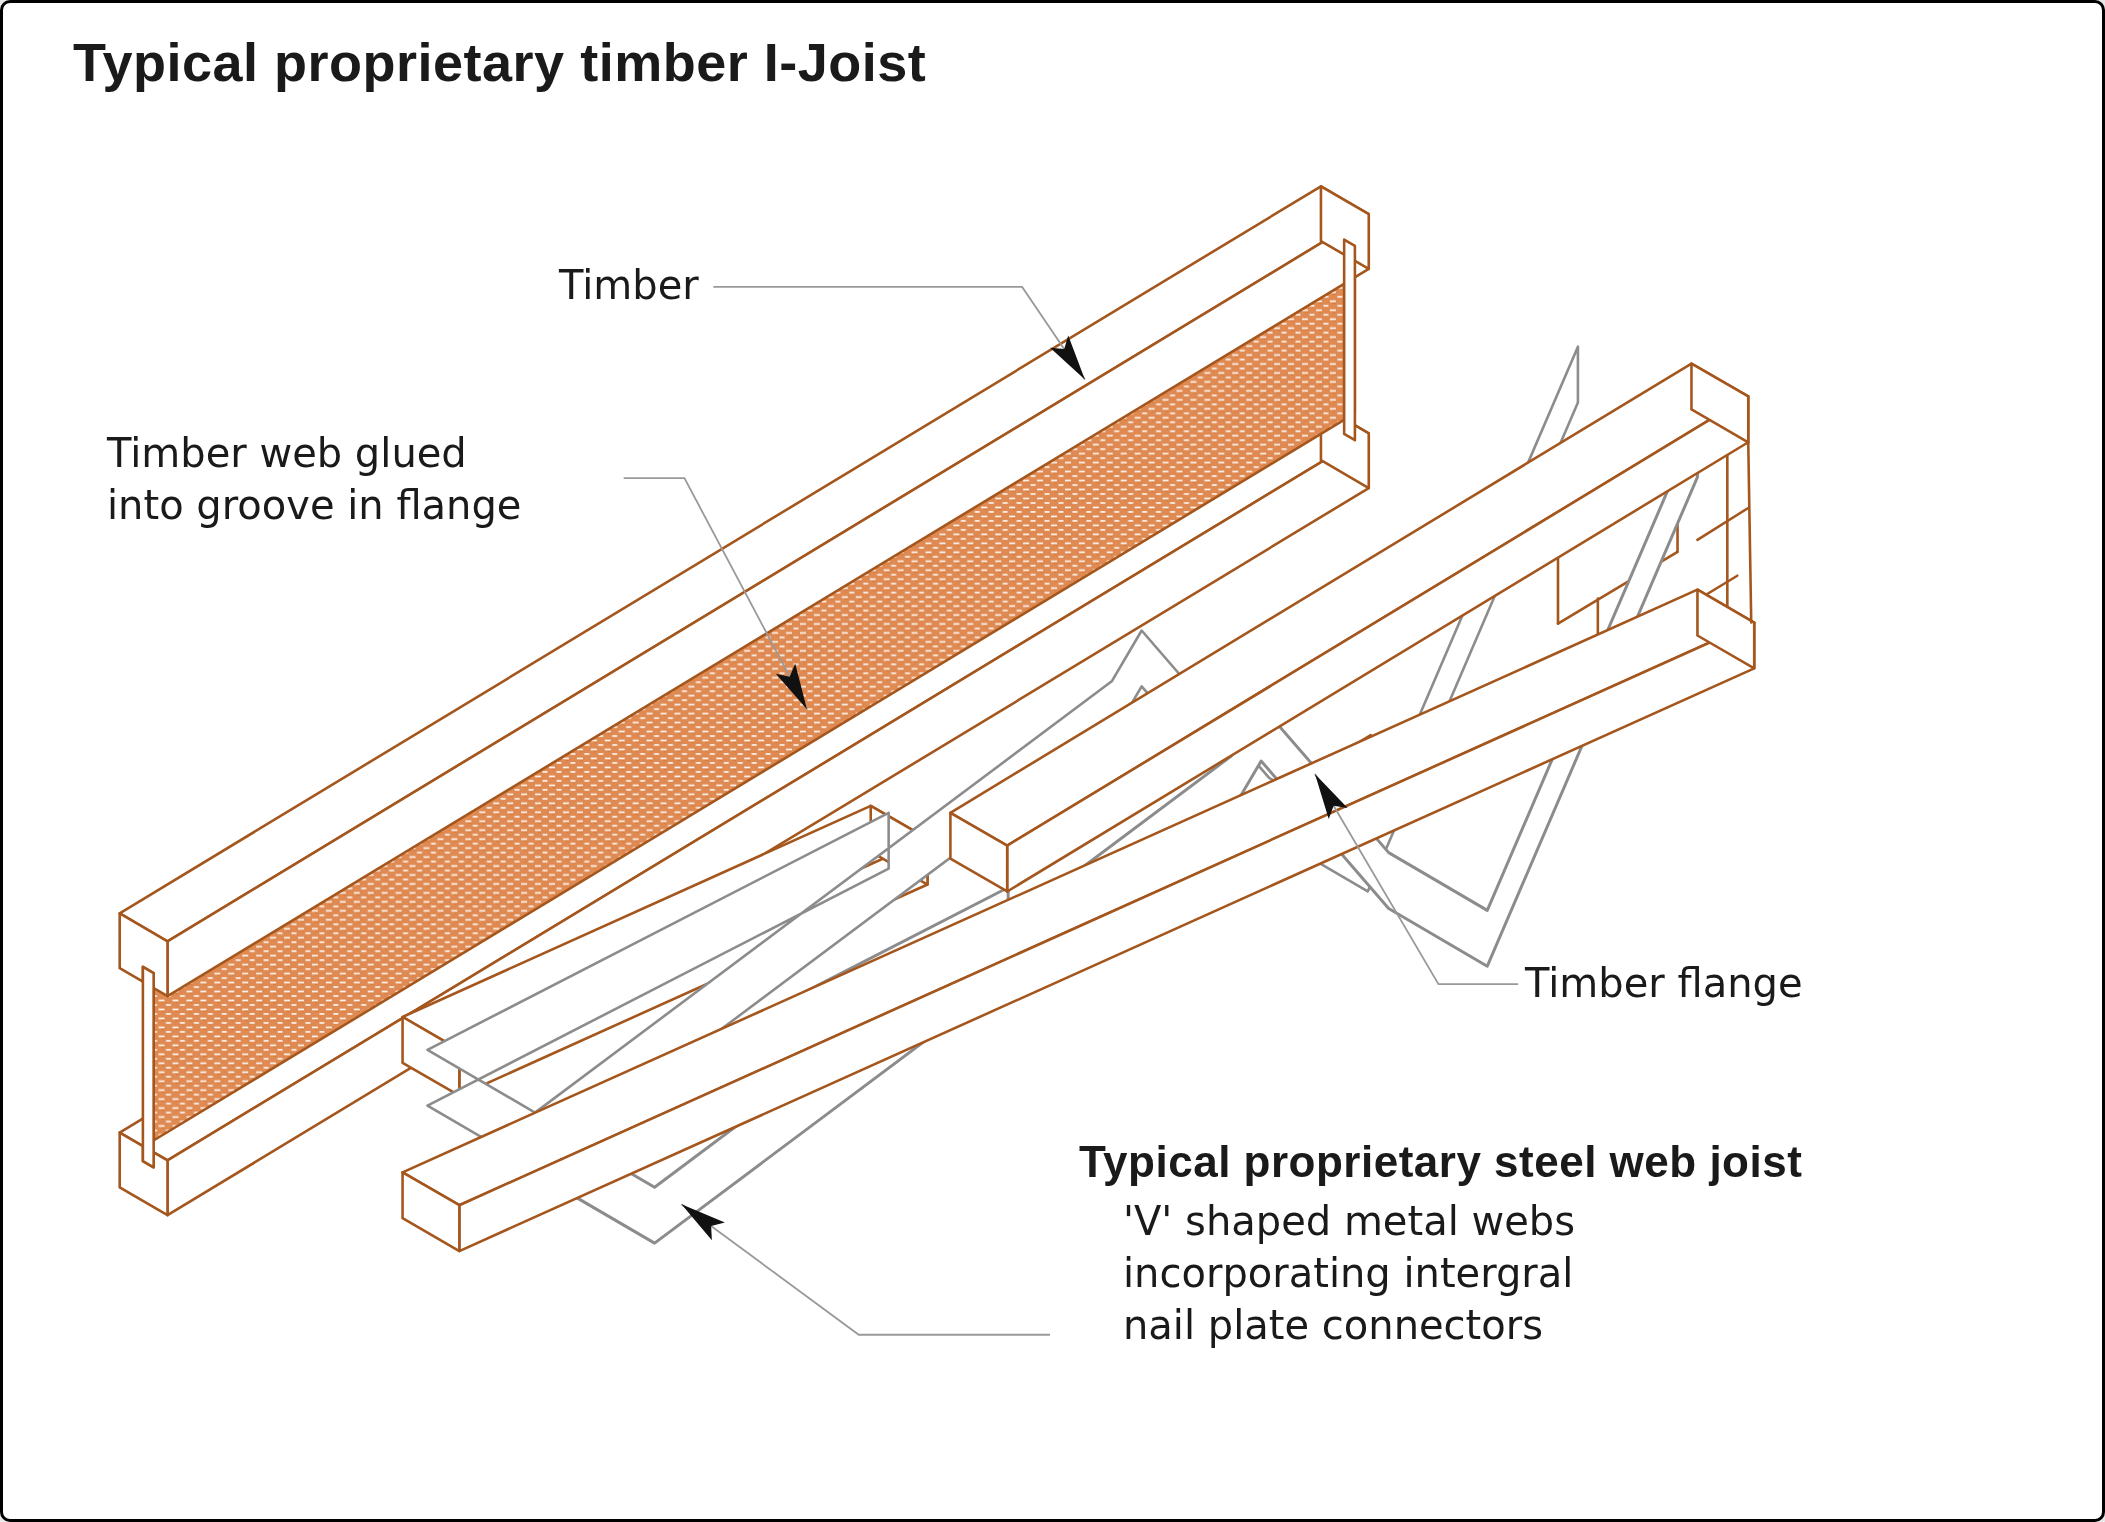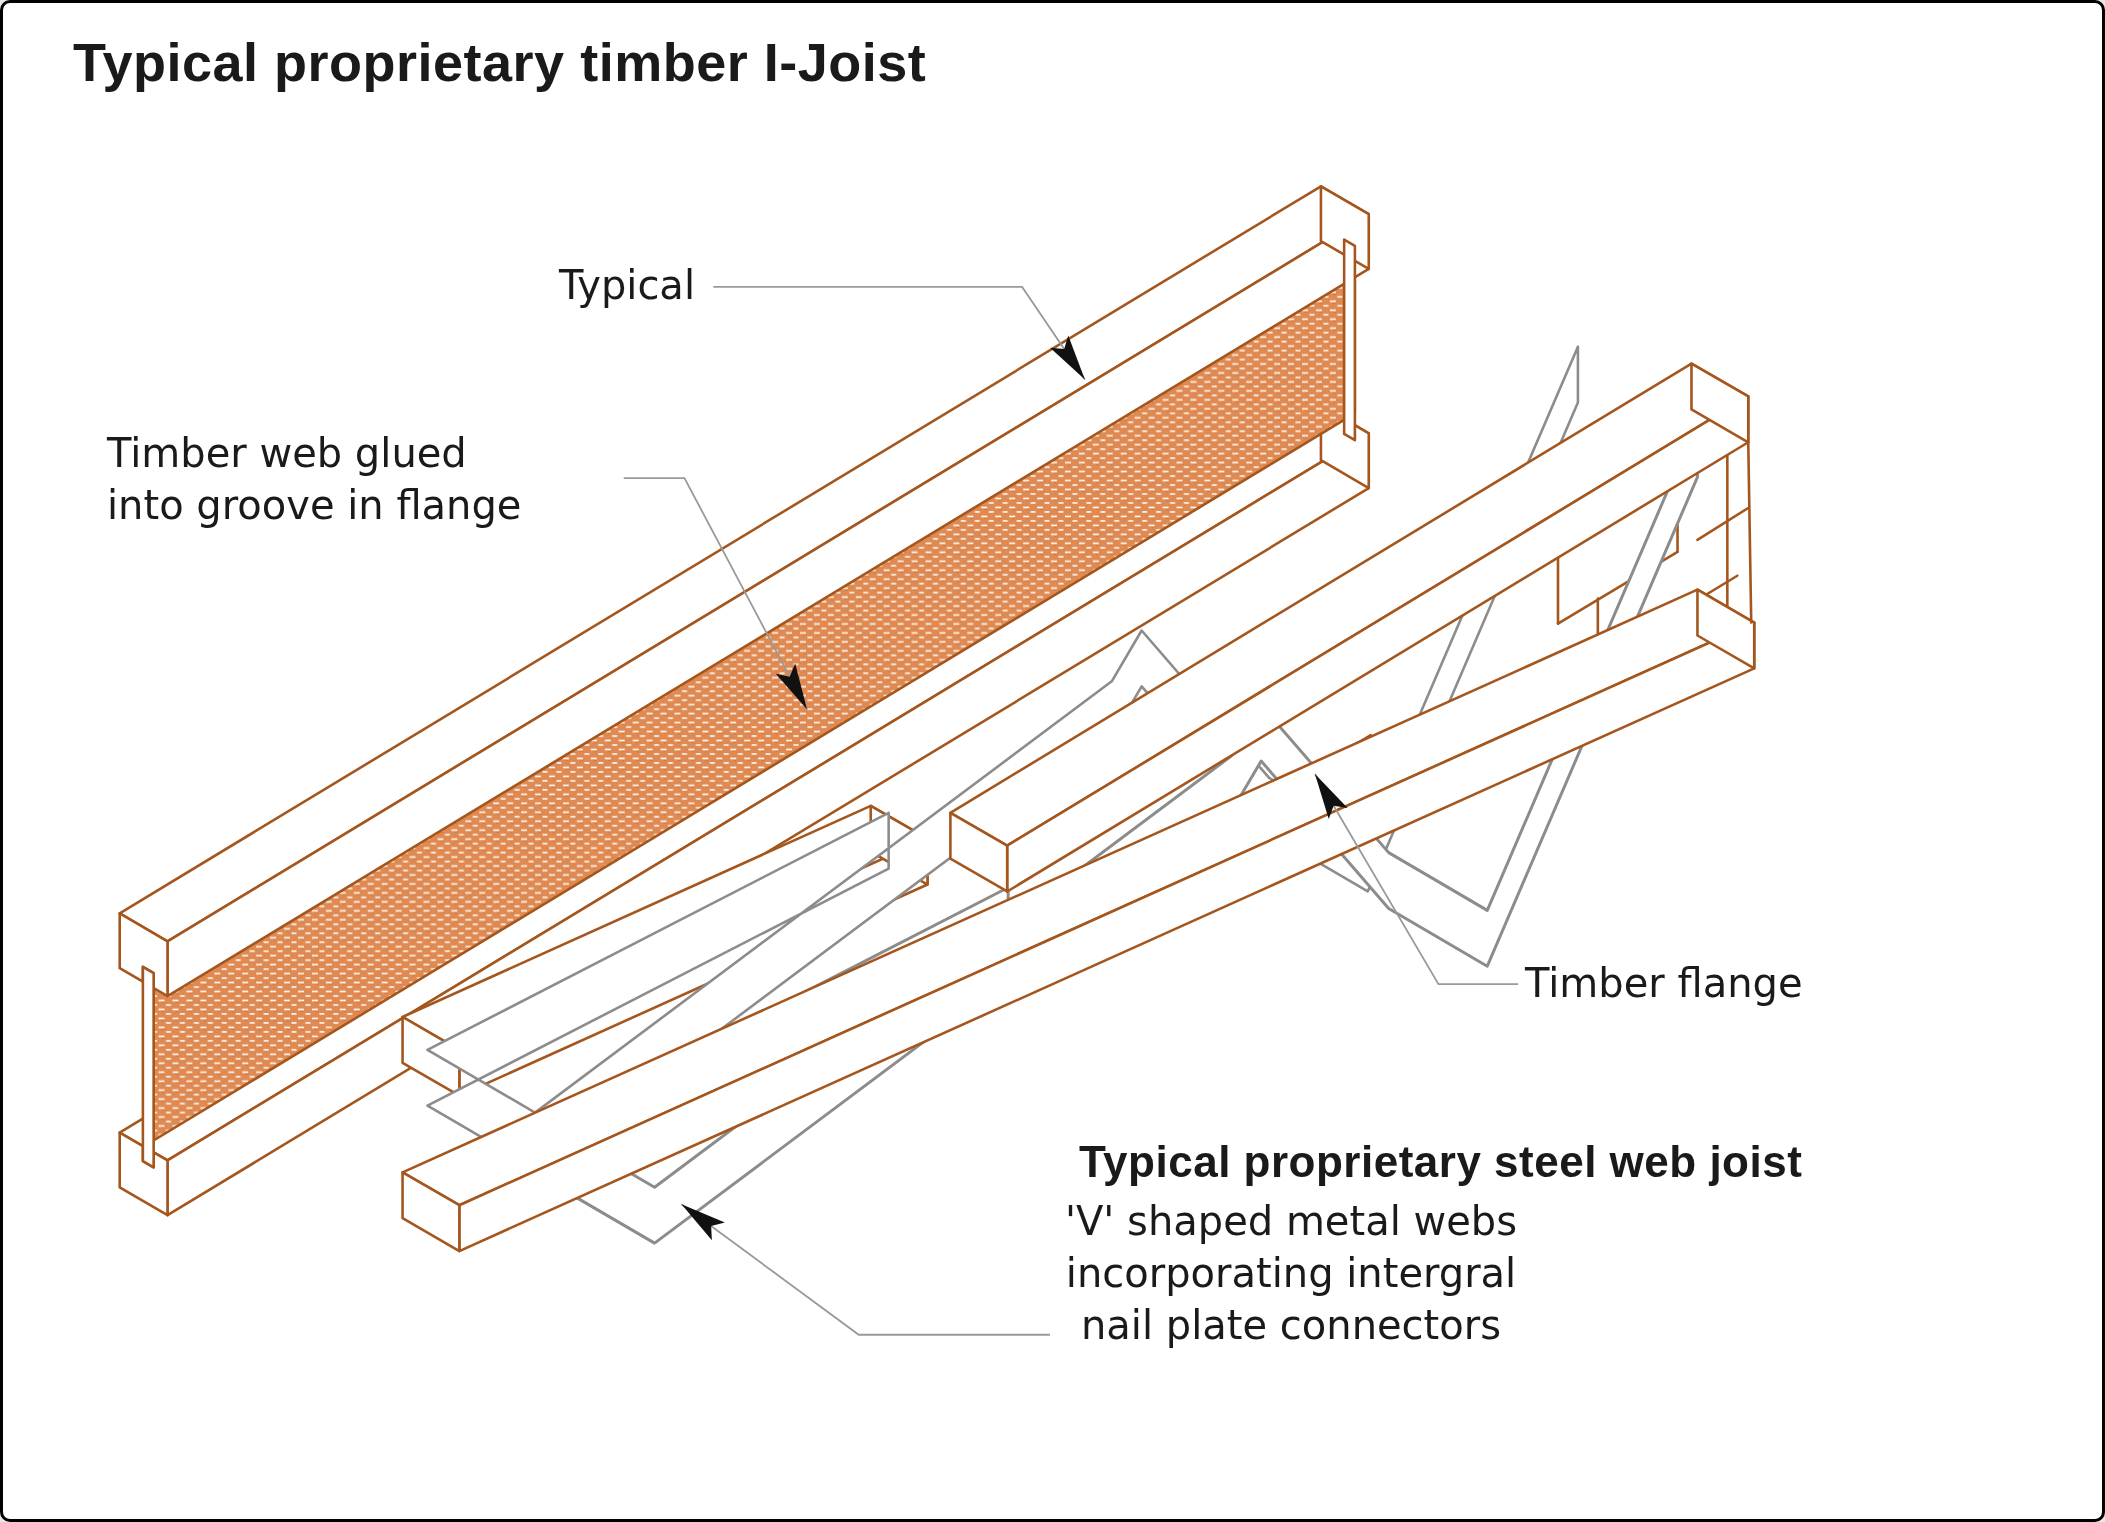--- a/index.html
+++ b/index.html
@@ -123,23 +123,23 @@
       <path class="leader" marker-end="url(#arrow)" d="M622,477 L683,477 L806,709"></path>
       <path class="leader" marker-end="url(#arrow)" d="M1520,985 L1440,985 L1316,774"></path>
       <path class="leader" marker-end="url(#arrow)" d="M1050,1337 L858,1337 L680,1206"></path>
     </g>
   </svg>
 
   <div class="title" style="left:70px;top:28px;">Typical proprietary timber I-Joist</div>
 
   <div class="title" style="left:1076px;top:1134px;font-size:44px;">Typical proprietary steel web joist</div>
 
-  <div class="label" style="left:556px;top:256px;">Typical</div>
+  <div class="label" style="left:556px;top:256px;">Timber</div>
 
   <div class="label" style="left:1522px;top:954px;">Timber flange</div>
 
   <div class="label" style="left:104px;top:424px;">Timber web glued
 into groove in flange</div>
 
-  <div class="label" style="left:1062px;top:1192px;text-align:center;">'V' shaped metal webs
+  <div class="label" style="left:1120px;top:1192px;">'V' shaped metal webs
 incorporating intergral
 nail plate connectors</div>
 </div>
 
 </body></html>

